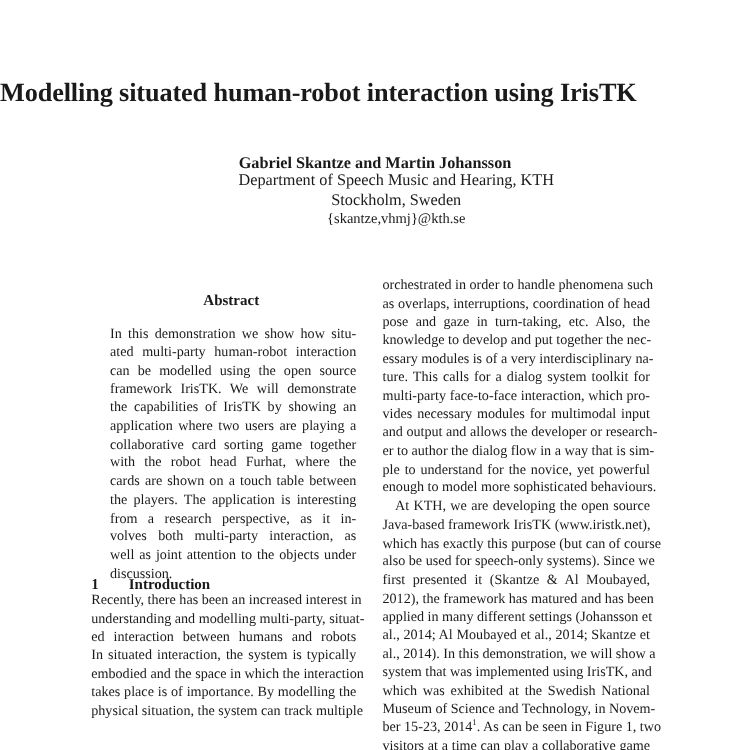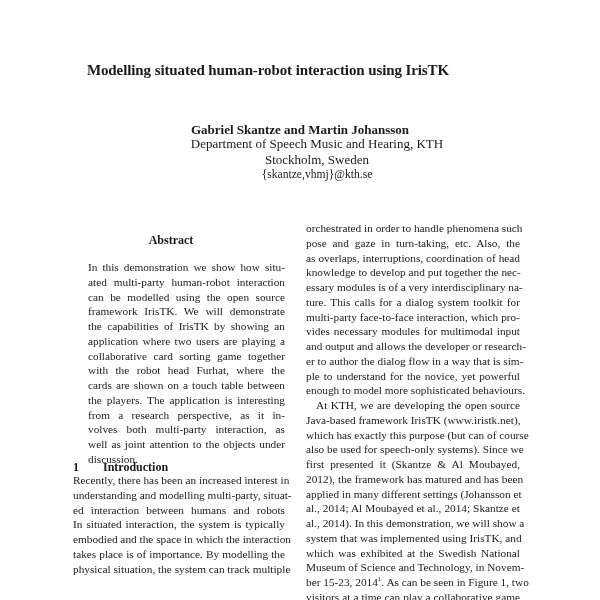--- a/index.html
+++ b/index.html
@@ -1,27 +1,27 @@
 <!DOCTYPE html>
 <html><head>
 <meta charset="utf-8">
 <style>
   html, body { margin:0; padding:0; background:#ffffff; }
   body { width:600px; height:600px; overflow:hidden; position:relative;
          font-family:"Liberation Serif", "DejaVu Serif", serif; color:#1a1a1a; }
   .page { position:absolute; left:0; top:0; width:600px; height:600px; }
-  .title { position:absolute; left:0; width:536px; top:62px; text-align:center;
-           font-weight:bold; font-size:15px; letter-spacing:-0.1px; }
+  .title { position:absolute; left:0; width:536px; top:62px; text-align:left;
+           font-weight:bold; font-size:21px; letter-spacing:-0.1px; }
   .authors { position:absolute; left:0; width:600px; top:121px; text-align:center;
              font-weight:bold; font-size:13px; line-height:17px; }
   .affil { position:absolute; left:0; width:600px; top:136px; text-align:center;
            font-size:13px; line-height:15.5px;margin-left:17px; }
   .affil div { margin:0; }
   .email { font-family:Liberation Serif, serif; font-size:11.6px; }
-  .abs-head { position:absolute; left:65px; width:212px; top:233px; text-align:center;
+  .abs-head { position:absolute; left:79px; width:212px; top:233px; text-align:center;
               font-weight:bold; font-size:12px; }
   .col { position:absolute; font-size:11.3px; line-height:14.75px; text-align:justify;
          hyphens:none; }
   .abstract-body { left:88px; width:197px; top:260px; }
   .sec-head { position:absolute; left:73px; top:460px; font-weight:bold; font-size:12px; }
   .sec-head .num { display:inline-block; width:30px; }
   .left-body { left:73px; width:212px; top:473px; }
   .right-body { left:306px; width:214px; top:221px; }
   .line { display:block; text-align:justify; text-align-last:justify; white-space:nowrap; }
   .line.last { text-align-last:left; }
@@ -70,22 +70,22 @@
       <span class="line">understanding and modelling multi-party, situat-</span>
       <span class="line">ed interaction between humans and robots</span>
       <span class="line">In situated interaction, the system is typically</span>
       <span class="line">embodied and the space in which the interaction</span>
       <span class="line">takes place is of importance. By modelling the</span>
       <span class="line">physical situation, the system can track multiple</span>
     </div>
 
   <div class="col right-body" id="right-body">
       <span class="line">orchestrated in order to handle phenomena such</span>
+      <span class="line">as overlaps, interruptions, coordination of head</span>
       <span class="line">pose and gaze in turn-taking, etc. Also, the</span>
-      <span class="line">as overlaps, interruptions, coordination of head</span>
       <span class="line">knowledge to develop and put together the nec-</span>
       <span class="line">essary modules is of a very interdisciplinary na-</span>
       <span class="line">ture. This calls for a dialog system toolkit for</span>
       <span class="line">multi-party face-to-face interaction, which pro-</span>
       <span class="line">vides necessary modules for multimodal input</span>
       <span class="line">and output and allows the developer or research-</span>
       <span class="line">er to author the dialog flow in a way that is sim-</span>
       <span class="line">ple to understand for the novice, yet powerful</span>
       <span class="line last">enough to model more sophisticated behaviours.</span>
       <span class="line" style="padding-left: 10px;">At KTH, we are developing the open source</span>

